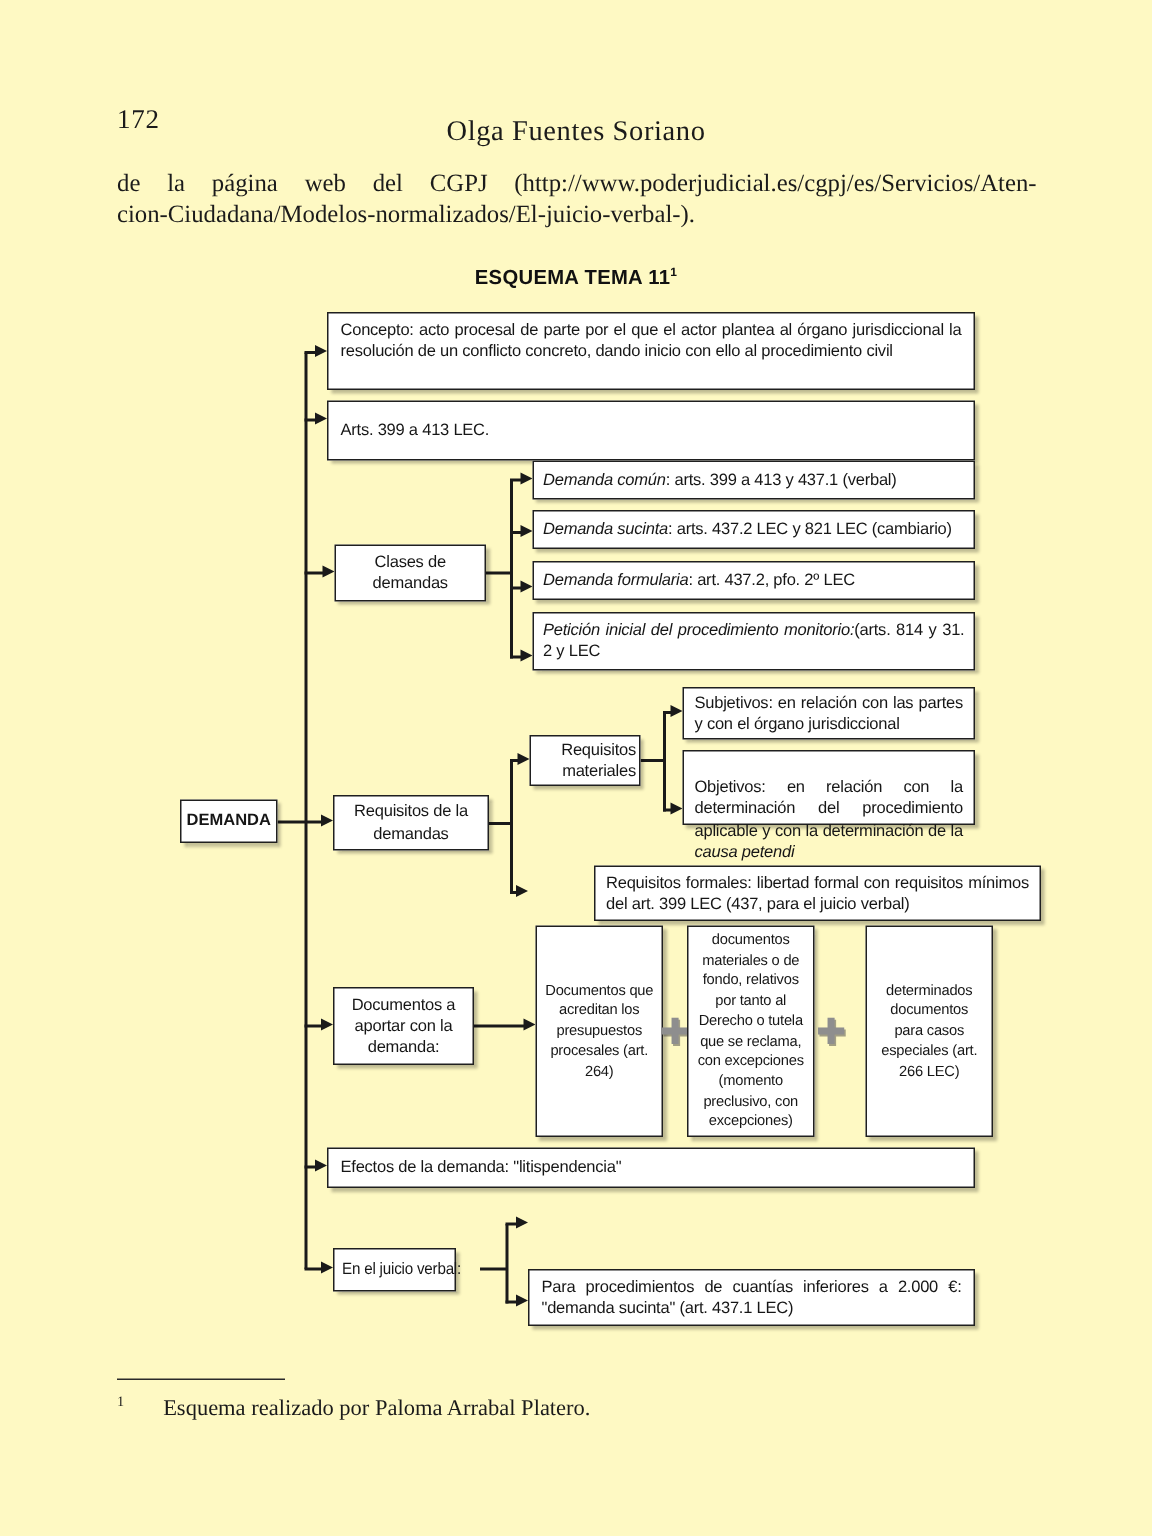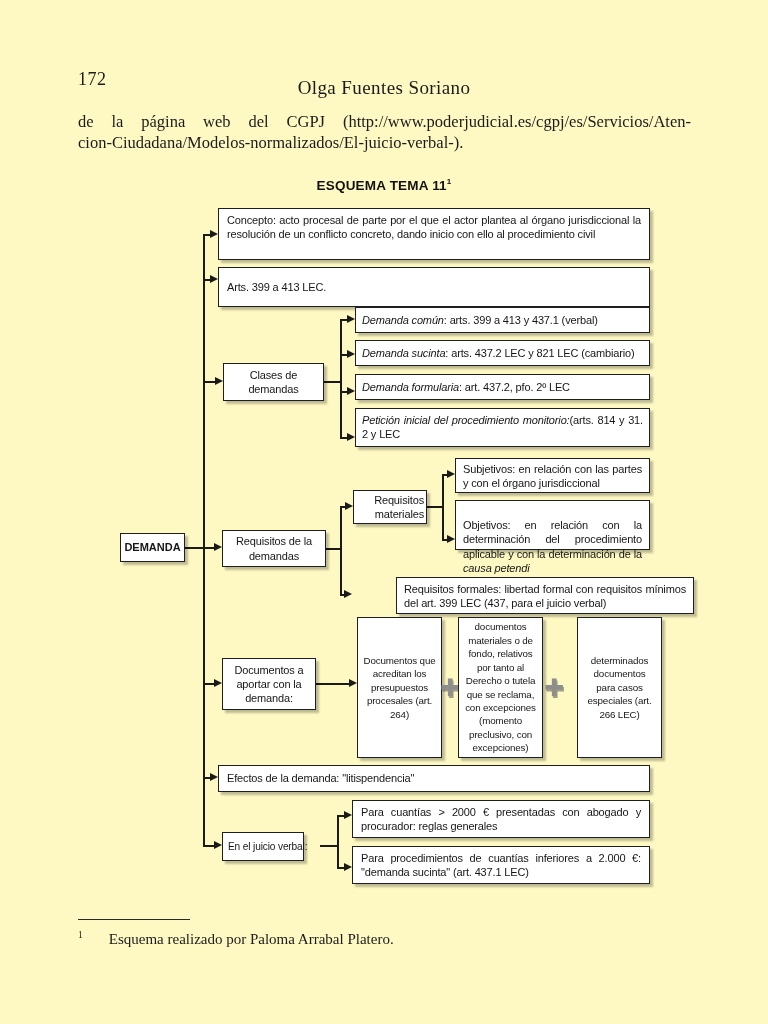--- a/index.html
+++ b/index.html
@@ -179,20 +179,19 @@
     </div>
 
   <div class="sans bx vc" style="left:218px;top:765px;width:432px;height:27px;">
       <span>Efectos de la demanda: "litispendencia"</span>
     </div>
 
   <div class="sans bx vc" style="left:222px;top:832px;width:82px;height:29px;padding:3px 5px;">
       <span class="cond">En el juicio verbal:</span>
     </div>
 
-  <div class="sans bx just" style="left:352px;top:800px;width:298px;height:38px;"><span>Para cuantías &gt; 2000 € presentadas con abogado y procurador: reglas generales</span></div>
 
   <div class="sans bx just" style="left:352px;top:846px;width:298px;height:38px;"><span>Para procedimientos de cuantías inferiores a 2.000 €: "demanda sucinta" (art. 437.1 LEC)</span></div>
 
   <div class="footnote-rule"></div>
   <div class="serif footnote"><sup>1</sup><span>Esquema realizado por Paloma Arrabal Platero.</span></div>
 
 </div>
 
 </body></html>

